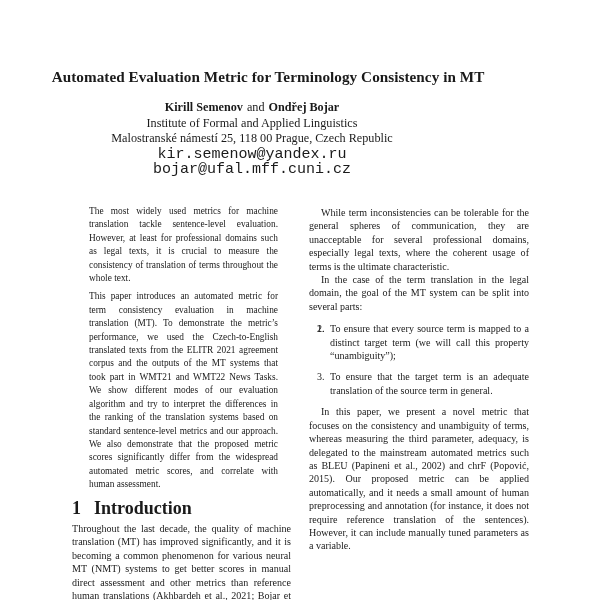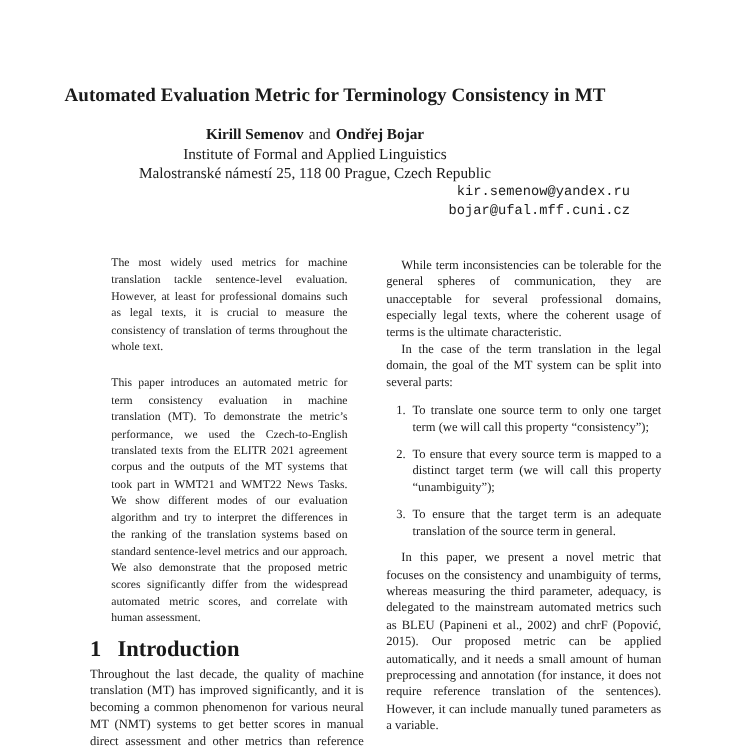--- a/index.html
+++ b/index.html
@@ -11,30 +11,30 @@
     .title {
       position: absolute; top: 68px; left: 0; width: 536px;
       text-align: center; font-weight: bold; font-size: 15.2px; letter-spacing: 0.05px;
     }
     .authors {
       position: absolute; top: 100px; left: 0; width: 504px;
       text-align: center; font-size: 12.2px; line-height: 15.6px;
     }
     .authors .names { font-weight: bold; }
     .authors .and { font-weight: normal; padding: 0 4px; }
-    .authors .mono { font-family: "Liberation Mono", "DejaVu Sans Mono", monospace; font-size: 11px; text-align: right; }
+    .authors .mono { font-family: "Liberation Mono", "DejaVu Sans Mono", monospace; font-size: 15px; }
 
     .col { position: absolute; font-size: 10.05px; line-height: 13.4px; text-align: justify; }
     .col p { margin: 0; }
     .left { left: 72px; width: 219px; top: 205px; }
     .right { left: 309px; width: 220px; top: 206px; }
 
     .abstract-head { text-align: center; font-weight: bold; font-size: 11.6px; margin-bottom: 6px; }
     .abstract { padding: 0 13px 0 17px; font-size: 9.35px; line-height: 13.4px; }
-    .abstract p + p { margin-top: 16px; }
+    .abstract p + p { margin-top: 5px; }
 
     .section-head { font-weight: bold; font-size: 18px; margin: 10px 0 7px 0; }
     .section-head .num { display: inline-block; width: 22px; }
 
     .right p.indent { text-indent: 12px; }
     .right ol { margin: 9px 0 8px 0; padding: 0; list-style: none; }
     .right ol li { position: relative; padding-left: 21px; margin-bottom: 8px; }
     .right ol li .n { position: absolute; left: 8px; top: 0; }
   </style>
 </head>
@@ -60,18 +60,18 @@
   <div class="section-head">
     <span class="num">1</span><span>Introduction</span>
   </div>
   <p>Throughout the last decade, the quality of machine translation (MT) has improved significantly, and it is becoming a common phenomenon for various neural MT (NMT) systems to get better scores in manual direct assessment and other metrics than reference human translations (Akhbardeh et al., 2021; Bojar et al., 2018). However, such figures are</p>
 </div>
 
 <div class="col right">
   <p class="indent">While term inconsistencies can be tolerable for the general spheres of communication, they are unacceptable for several professional domains, especially legal texts, where the coherent usage of terms is the ultimate characteristic.</p>
   <p class="indent">In the case of the term translation in the legal domain, the goal of the MT system can be split into several parts:</p>
   <ol>
-    <li><span class="n">1.</span><span>To translate one source term to only one target term (we will call this property “consistency”);</span></li>
+    <li><span class="n">1.</span></li>
     <li><span class="n">2.</span><span>To ensure that every source term is mapped to a distinct target term (we will call this property “unambiguity”);</span></li>
     <li><span class="n">3.</span><span>To ensure that the target term is an adequate translation of the source term in general.</span></li>
   </ol>
   <p class="indent">In this paper, we present a novel metric that focuses on the consistency and unambiguity of terms, whereas measuring the third parameter, adequacy, is delegated to the mainstream automated metrics such as BLEU (Papineni et al., 2002) and chrF (Popović, 2015). Our proposed metric can be applied automatically, and it needs a small amount of human preprocessing and annotation (for instance, it does not require reference translation of the sentences). However, it can include manually tuned parameters as a variable.</p>
 </div>
 
 </body></html>

